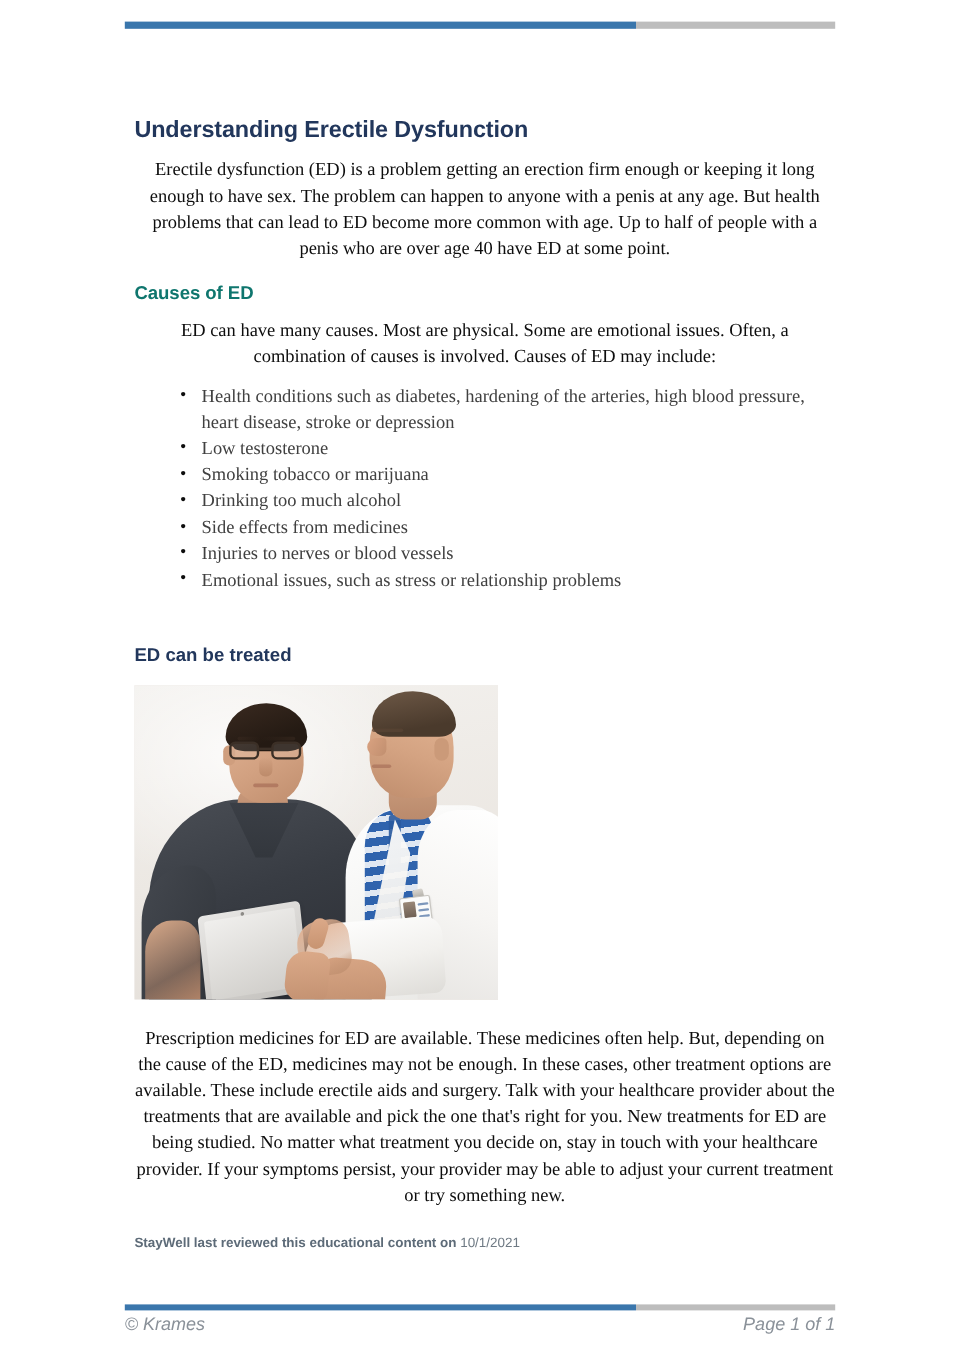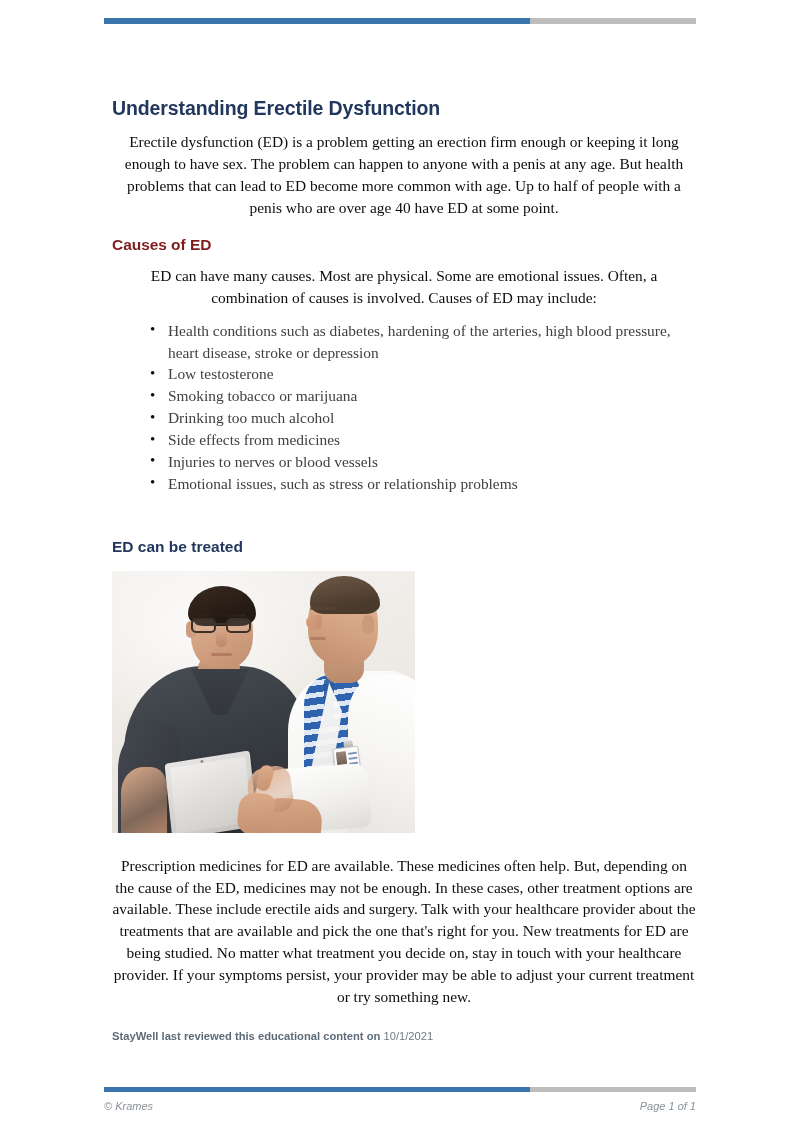--- a/index.html
+++ b/index.html
@@ -56,21 +56,21 @@
     line-height: 1.42;
     color: #0d0d0d;
     margin-top: 11px;
     text-align: center;
   }
 
   h2.section-heading {
     font-family: "Liberation Sans", "DejaVu Sans", sans-serif;
     font-size: 15.5px;
     font-weight: bold;
-    color: #7f1d1d;
+    color: #0f766e;
     margin-top: 17px;
     letter-spacing: -0.05px;
   }
 
   ul.bullets {
     margin-top: 11px;
     margin-left: 38px;
     list-style: none;
   }
   ul.bullets li {
@@ -415,21 +415,21 @@
   }
   .footer-row {
     position: absolute;
     left: 104px;
     bottom: 19px;
     width: 592px;
     display: flex;
     justify-content: space-between;
     align-items: center;
     font-family: "Liberation Sans", "DejaVu Sans", sans-serif;
-    font-size: 11px;
+    font-size: 15px;
     font-style: italic;
     color: #8a9199;
   }
 </style>
 </head>
 <body>
 
 <div class="page">
 
   <div class="top-rule">

